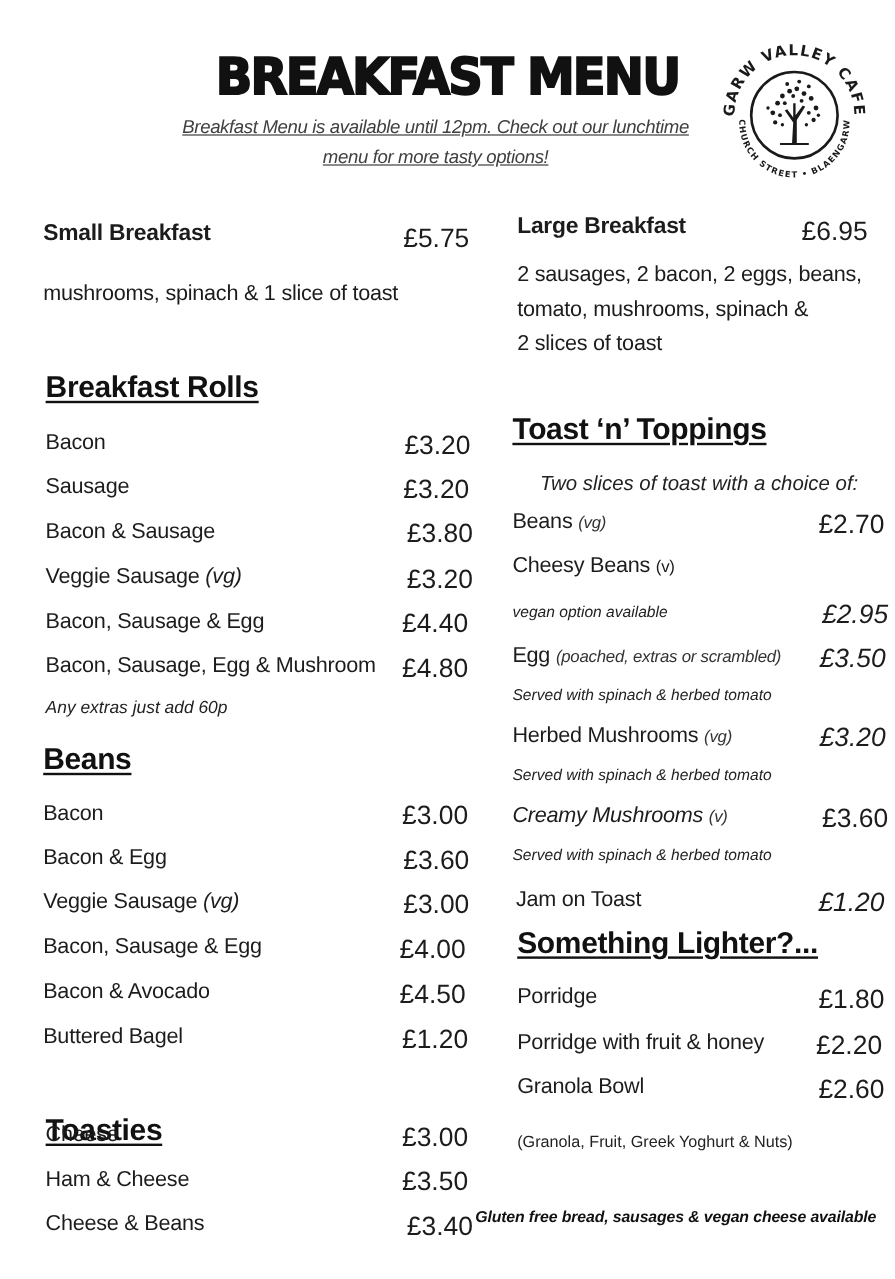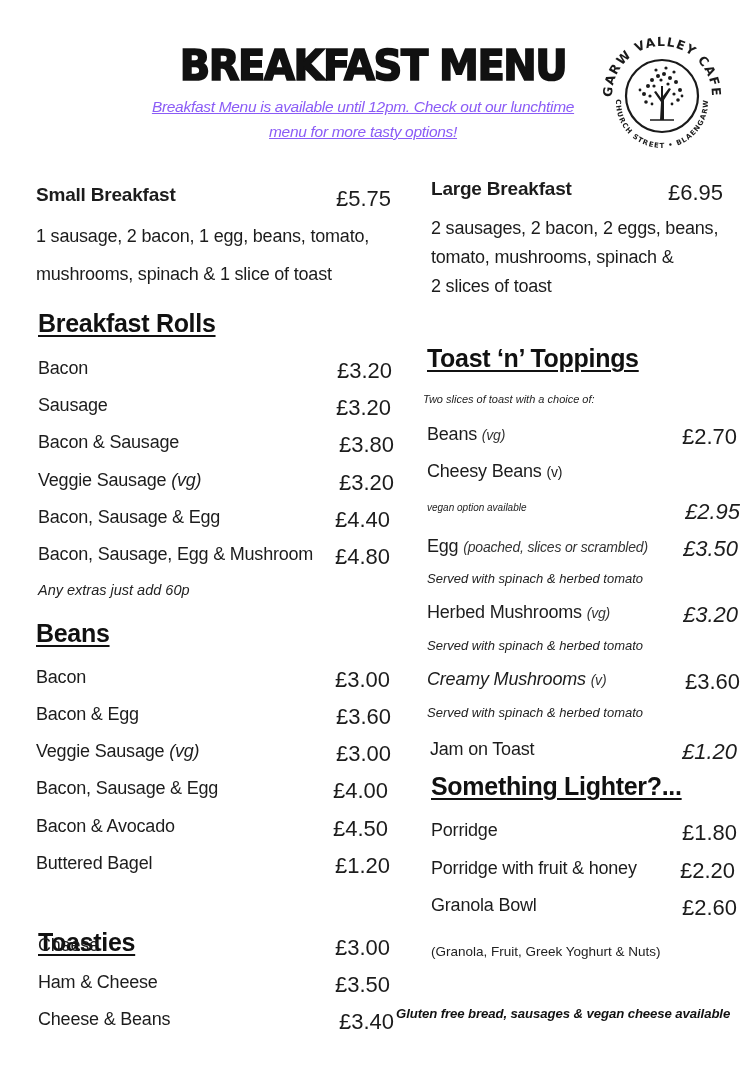--- a/index.html
+++ b/index.html
@@ -9,21 +9,21 @@
 
   .title {
     left: 0; width: 746px; top: 42px; text-align: center;
     font-family: "DejaVu Sans", sans-serif; font-weight: 900; font-size: 40px;
     letter-spacing: -1.5px; color: #111; transform: scaleY(1.05);
     -webkit-text-stroke: 1.6px #111;
   }
   .subtitle {
     left: 130px; width: 466px; top: 94px; text-align: center;
     font-style: italic; font-size: 15.5px; line-height: 25px; text-decoration: underline;
-    color: #8b5cf6; letter-spacing: -0.3px;
+    color: #404040; letter-spacing: -0.3px;
   }
 
   .logo { left: 594px; top: 28px; width: 136px; height: 136px; }
 
   .row { position: absolute; display: block; }
   .name { position: absolute; left: 0; white-space: nowrap; font-size: 18px; color: #1c1c1c; letter-spacing: -0.2px; }
   .price { position: absolute; white-space: nowrap; font-size: 22px; color: #1c1c1c; }
   .bold { font-weight: bold; font-size: 19px; }
   .it { font-style: italic; }
   .small-it { font-style: italic; font-size: 14px; color: #333; }
@@ -91,21 +91,20 @@
     </g>
     <line x1="56" y1="92" x2="80" y2="92" stroke="#1a1a1a" stroke-width="1.5"></line>
   </svg>
 </div>
 
 <div class="row" style="left:36px; top:184px; width:350px;">
   <span class="name bold">Small Breakfast</span>
   <span class="price" style="left:300px; top:2px;">£5.75</span>
 </div>
 <div class="desc" style="left:36px; top:221px;">
-  <div>1 sausage, 2 bacon, 1 egg, beans, tomato,</div>
   <div style="margin-top:8px;">mushrooms, spinach &amp; 1 slice of toast</div>
 </div>
 
 <div class="row" style="left:431px; top:178px; width:300px;">
   <span class="name bold">Large Breakfast</span>
   <span class="price" style="left:237px; top:2px;">£6.95</span>
 </div>
 <div class="desc" style="left:431px; top:214px; line-height:29px;">
   <div>2 sausages, 2 bacon, 2 eggs, beans,</div>
   <div>tomato, mushrooms, spinach &amp;</div>
@@ -173,35 +172,35 @@
 <div class="row" style="left:38px; top:972px;">
   <span class="name">Ham &amp; Cheese</span>
   <span class="price" style="left:297px;">£3.50</span>
 </div>
 <div class="row" style="left:38px; top:1009px;">
   <span class="name">Cheese &amp; Beans</span>
   <span class="price" style="left:301px;">£3.40</span>
 </div>
 
 <div class="heading" style="left:427px; top:344px;">Toast ‘n’ Toppings</div>
-<div class="note" style="left:423px; top:393px; font-size:11px;">Two slices of toast with a choice of:</div>
+<div class="note" style="left:450px; top:393px; font-size:17px;">Two slices of toast with a choice of:</div>
 
 <div class="row" style="left:427px; top:424px;">
   <span class="name"><span>Beans</span> <span class="small-it">(vg)</span></span>
   <span class="price" style="left:255px;">£2.70</span>
 </div>
 <div class="row" style="left:427px; top:461px;">
   <span class="name"><span>Cheesy Beans</span> <span style="font-size:14px;">(v)</span></span>
 </div>
 <div class="row" style="left:427px; top:499px;">
-  <span class="note" style="font-size:10px; top:3px;">vegan option available</span>
+  <span class="note" style="font-size:13px; top:3px;">vegan option available</span>
   <span class="price it" style="left:258px;">£2.95</span>
 </div>
 <div class="row" style="left:427px; top:536px;">
-  <span class="name"><span>Egg</span> <span class="small-it">(poached, slices or scrambled)</span></span>
+  <span class="name"><span>Egg</span> <span class="small-it">(poached, extras or scrambled)</span></span>
   <span class="price it" style="left:256px;">£3.50</span>
 </div>
 <div class="note" style="left:427px; top:571px; font-size:13px;">Served with spinach &amp; herbed tomato</div>
 
 <div class="row" style="left:427px; top:602px;">
   <span class="name"><span>Herbed Mushrooms</span> <span class="small-it">(vg)</span></span>
   <span class="price it" style="left:256px;">£3.20</span>
 </div>
 <div class="note" style="left:427px; top:638px; font-size:13px;">Served with spinach &amp; herbed tomato</div>
 

